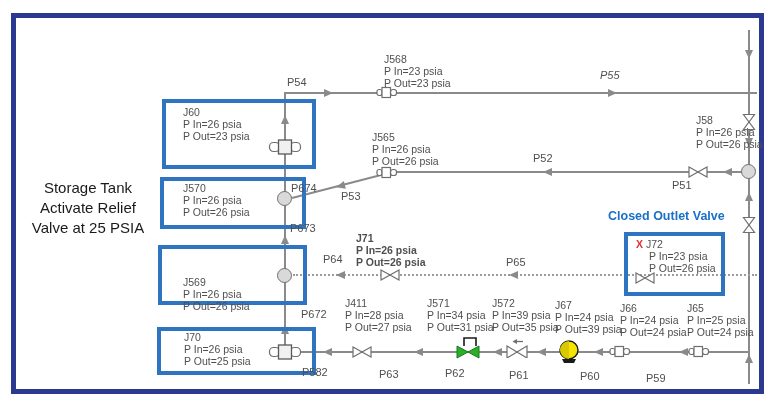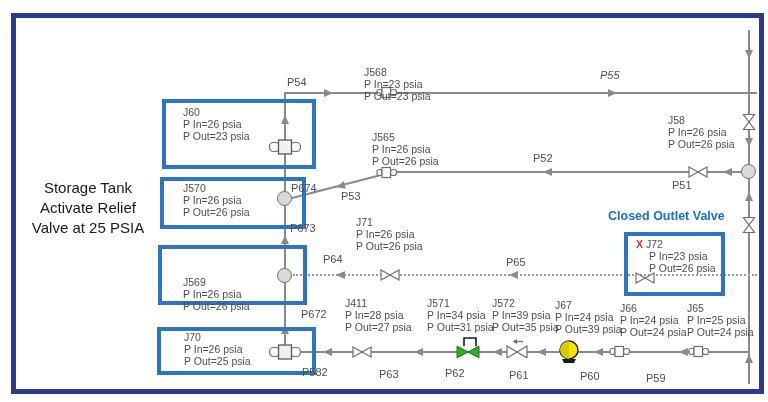--- a/index.html
+++ b/index.html
@@ -169,36 +169,36 @@
   <div class="jblock" style="left:183px;top:250px;margin-top:26px;">
     <div>J569</div>
     <div>P In=26 psia</div>
     <div>P Out=26 psia</div>
   </div>
   <div class="jblock" style="left:184px;top:331px;">
     <div>J70</div>
     <div>P In=26 psia</div>
     <div>P Out=25 psia</div>
   </div>
-  <div class="jblock" style="left:364px;top:53px;margin-top:13px;">
+  <div class="jblock" style="left:384px;top:53px;">
     <div>J568</div>
     <div>P In=23 psia</div>
     <div>P Out=23 psia</div>
   </div>
   <div class="jblock" style="left:372px;top:131px;">
     <div>J565</div>
     <div>P In=26 psia</div>
     <div>P Out=26 psia</div>
   </div>
-  <div class="jblock" style="left:668px;top:114px;">
+  <div class="jblock" style="left:696px;top:114px;">
     <div>J58</div>
     <div>P In=26 psia</div>
     <div>P Out=26 psia</div>
   </div>
-  <div class="jblock" style="left:356px;top:216px;">
+  <div class="jblock" style="left:356px;top:232px;font-weight:bold;">
     <div>J71</div>
     <div>P In=26 psia</div>
     <div>P Out=26 psia</div>
   </div>
   <div class="jblock" style="left:636px;top:238px;">
     <div><span class="xmark">X</span><span>J72</span></div>
     <div class="indent">P In=23 psia</div>
     <div class="indent">P Out=26 psia</div>
   </div>
   <div class="jblock" style="left:345px;top:297px;">

